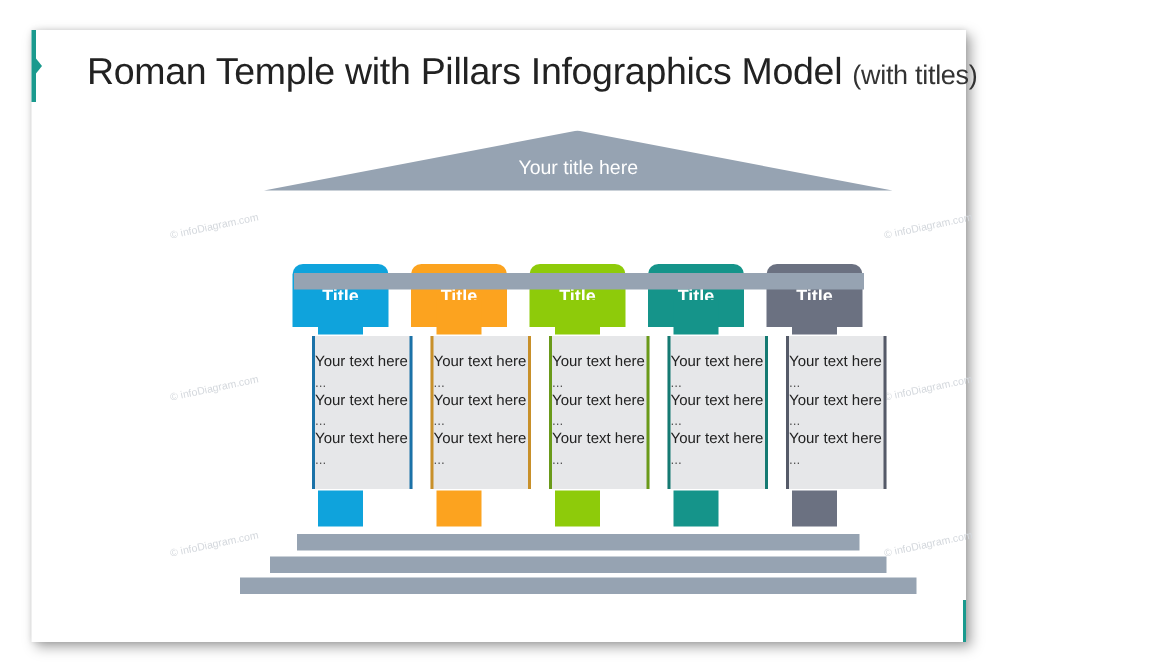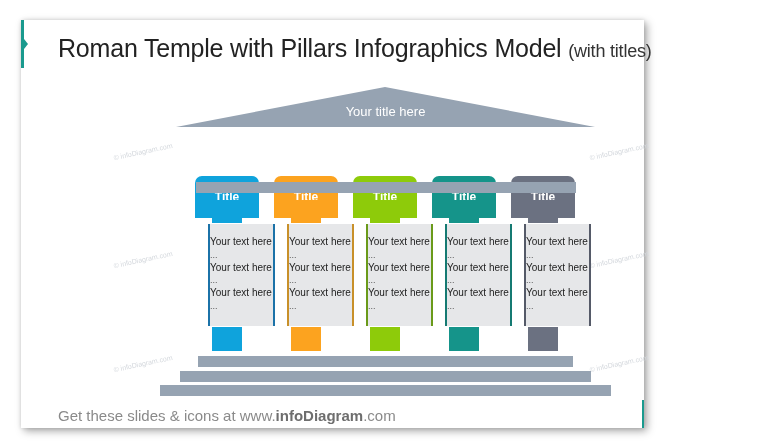--- a/index.html
+++ b/index.html
@@ -149,16 +149,13 @@
   <div class="base" style="left:191px;background:#0fa3dc;"></div>
   <div class="base" style="left:270px;background:#fca31f;"></div>
   <div class="base" style="left:349px;background:#8ecb0a;"></div>
   <div class="base" style="left:428px;background:#15948a;"></div>
   <div class="base" style="left:507px;background:#6b7181;"></div>
 
   <div class="step" style="left:177px;top:336px;width:375px;"></div>
   <div class="step" style="left:159px;top:351px;width:411px;"></div>
   <div class="step" style="left:139px;top:365px;width:451px;"></div>
 
-  <div class="footer">
-    <span>Get these slides &amp; icons at www.</span><b>infoDiagram</b><span>.com</span>
-  </div>
 </div>
 
 </body></html>

